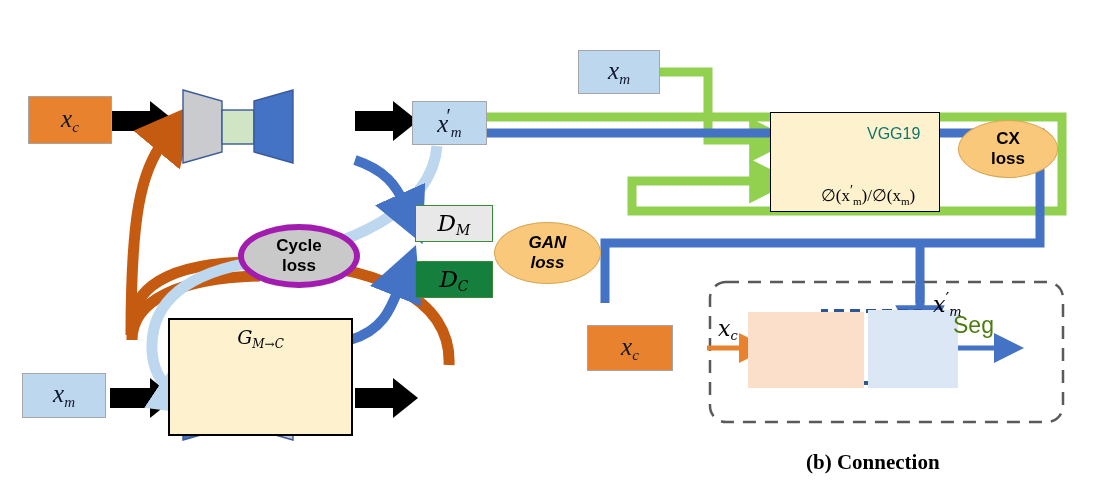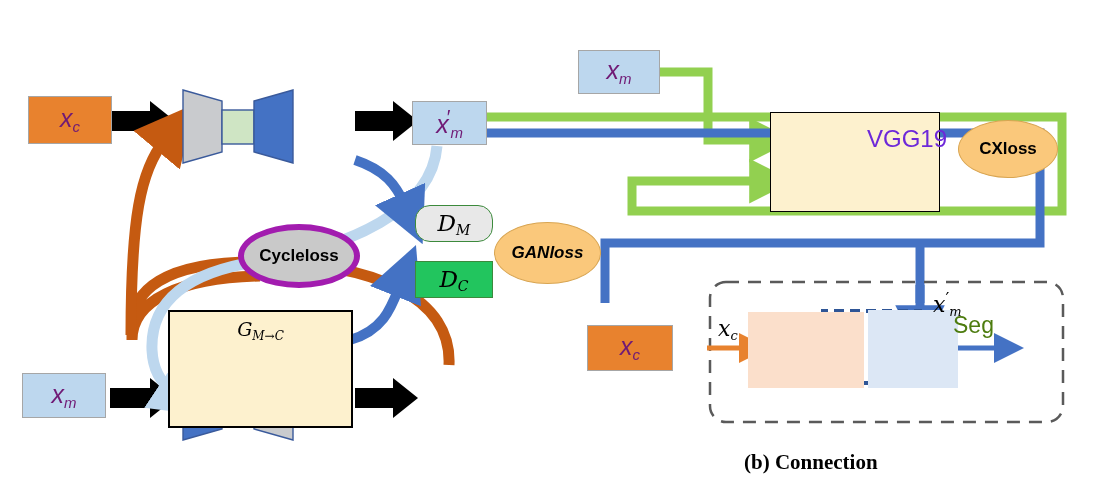--- a/index.html
+++ b/index.html
@@ -5,42 +5,42 @@
   html,body{margin:0;padding:0;background:#ffffff;}
   body{width:1093px;height:499px;overflow:hidden;font-family:"Liberation Sans",sans-serif;}
   #stage{position:relative;width:1093px;height:499px;background:#fff;}
   #svg-layer{position:absolute;left:0;top:0;width:1093px;height:499px;}
 
   .node{position:absolute;box-sizing:border-box;display:flex;align-items:center;justify-content:center;}
 
   .iobox{border:1px solid #a6a6a6;}
   .iobox.orange{background:#E8822E;}
   .iobox.bluelt{background:#BDD7EE;}
-  .iobox .lbl{font-family:Liberation Sans, sans-serif;font-style:italic;color:#701a75;font-size:25px;line-height:1;}
+  .iobox .lbl{font-family:Liberation Serif, serif;font-style:italic;color:#0f172a;font-size:25px;line-height:1;}
   .iobox .lbl sub{font-size:15px;font-style:italic;vertical-align:-0.30em;}
   .iobox .lbl .pr{font-style:normal;font-size:20px;vertical-align:0.45em;margin-left:-2px;}
 
   .genbox{background:#FDF1CE;border:2px solid #000;}
   .genlabel{position:absolute;left:0;right:0;top:6px;text-align:center;font-family:"DejaVu Serif",serif;
             font-style:italic;font-size:19px;color:#000;}
   .genlabel sub{font-size:12px;vertical-align:-0.30em;font-style:italic;}
 
   .dbox{border:1.5px solid #3C8A3C;}
   .dbox.grey{background:#E8E8E8;}
-  .dbox.blue{background:#22c55e;align-items:center;}
+  .dbox.blue{background:#15803d;align-items:center;}
   .dbox .lbl{font-family:"DejaVu Serif",serif;font-style:italic;font-size:23px;color:#000;}
   .dbox .lbl sub{font-size:14px;vertical-align:-0.28em;font-style:italic;}
 
-  .ellipse{border-radius:50%;display:flex;flex-direction:row;align-items:center;justify-content:center;
+  .ellipse{border-radius:50%;display:flex;flex-direction:column;align-items:center;justify-content:center;
            font-weight:bold;font-size:17px;color:#000;line-height:1.15;text-align:center;}
   .ellipse.grey{background:#C9C9C9;border:6px solid #a21caf;}
   .ellipse.amber{background:#FAC87B;border:1px solid #d8a552;}
 
   .vggbox{background:#FDF1CE;border:1.5px solid #000;}
-  .vgglabel{position:absolute;font-size:24px;color:#6d28d9;font-family:"Liberation Sans",sans-serif;}
+  .vgglabel{position:absolute;font-size:16px;color:#0f766e;font-family:"Liberation Sans",sans-serif;}
   .vggformula{position:absolute;font-size:17px;color:#000;font-family:"Liberation Serif",serif;white-space:nowrap;}
   .vggformula sub{font-size:11px;}
   .vggformula .pr{font-size:14px;vertical-align:0.4em;}
 
   .plaintext{position:absolute;font-family:"DejaVu Serif",serif;font-style:italic;font-size:22px;color:#000;}
   .plaintext sub{font-size:13px;vertical-align:-0.3em;}
   .plaintext .pr{font-style:normal;font-size:17px;vertical-align:0.45em;}
 
   .segtext{position:absolute;font-family:"Liberation Sans",sans-serif;font-size:23px;color:#4d7c0f;}
 
@@ -179,21 +179,21 @@
     </span>
   </div>
 
 
   <div class="node iobox bluelt" style="left:412px;top:101px;width:75px;height:44px;">
     <span class="lbl">
       <i>x</i><span class="pr">′</span><sub>m</sub>
     </span>
   </div>
 
-  <div class="node dbox grey" style="left:415px;top:205px;width:78px;height:37px;border-radius:15px;">
+  <div class="node dbox grey" style="left:415px;top:205px;width:78px;height:37px;">
     <span class="lbl">
       <i>D</i><sub>M</sub>
     </span>
   </div>
 
   <div class="node dbox blue" style="left:415px;top:261px;width:78px;height:37px;">
     <span class="lbl">
       <i>D</i><sub>C</sub>
     </span>
   </div>
@@ -207,36 +207,39 @@
     <span>GAN</span>
     <span>loss</span>
   </div>
 
   <div class="node iobox bluelt" style="left:22px;top:373px;width:84px;height:45px;">
     <span class="lbl">
       <i>x</i><sub>m</sub>
     </span>
   </div>
 
-  <div class="node genbox" style="left:168px;top:310px;width:185px;height:118px;">
+  <div class="node genbox" style="left:168px;top:318px;width:185px;height:118px;">
     <div class="genlabel">
       <span>G</span><sub>M→C</sub>
     </div>
   </div>
 
 
 
   <div class="node iobox bluelt" style="left:578px;top:50px;width:82px;height:44px;">
     <span class="lbl">
       <i>x</i><sub>m</sub>
     </span>
   </div>
 
   <div class="node vggbox" style="left:770px;top:112px;width:170px;height:100px;">
     <div class="vgglabel" style="left:96px;top:12px;">VGG19</div>
+    <div class="vggformula" style="left:50px;top:70px;">
+      <span>∅(x</span><span class="pr">′</span><sub>m</sub><span>)/∅(x</span><sub>m</sub><span>)</span>
+    </div>
   </div>
 
   <div class="node ellipse amber" style="left:958px;top:120px;width:100px;height:58px;">
     <span>CX</span>
     <span>loss</span>
   </div>
 
   <div class="tintpanel tint-orange" style="left:748px;top:312px;width:116px;height:76px;"></div>
   <div class="tintpanel tint-blue" style="left:868px;top:310px;width:90px;height:78px;"></div>
 
@@ -249,15 +252,15 @@
   <div class="plaintext" style="left:718px;top:316px;">
     <i>x</i><sub>c</sub>
   </div>
 
   <div class="plaintext" style="left:933px;top:288px;">
     <i>x</i><span class="pr">′</span><sub>m</sub>
   </div>
 
   <div class="segtext" style="left:953px;top:312px;">Seg</div>
 
-  <div class="caption" style="left:744px;top:450px;">(b) Connection</div>
+  <div class="caption" style="left:806px;top:450px;">(b) Connection</div>
 
 </div>
 
 </body></html>

